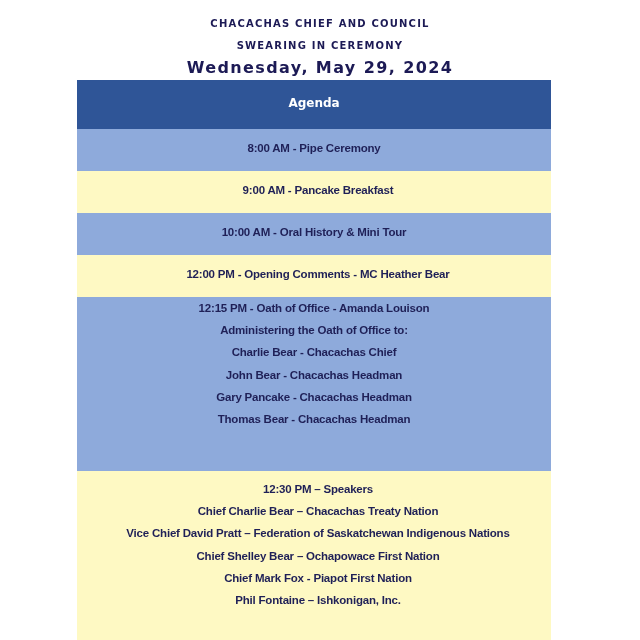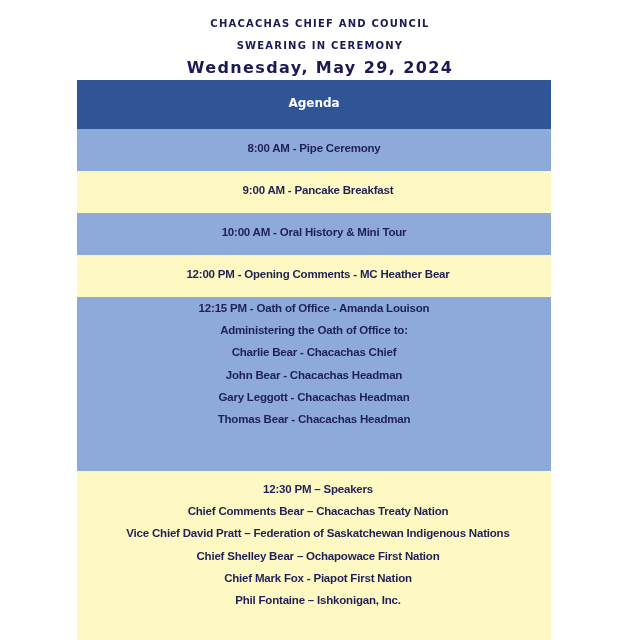--- a/index.html
+++ b/index.html
@@ -107,27 +107,27 @@
     </div>
     <div class="row light single">
       <span>12:00 PM - Opening Comments - MC Heather Bear</span>
     </div>
 
     <div class="row dark oath">
       <span class="line">12:15 PM - Oath of Office - Amanda Louison</span>
       <span class="line">Administering the Oath of Office to:</span>
       <span class="line">Charlie Bear - Chacachas Chief</span>
       <span class="line">John Bear - Chacachas Headman</span>
-      <span class="line">Gary Leggott - Chacachas Headman</span>
+      <span class="line">Gary Pancake - Chacachas Headman</span>
       <span class="line">Thomas Bear - Chacachas Headman</span>
     </div>
 
     <div class="row light speakers">
       <span class="line">12:30 PM – Speakers</span>
-      <span class="line">Chief Comments Bear – Chacachas Treaty Nation</span>
+      <span class="line">Chief Charlie Bear – Chacachas Treaty Nation</span>
       <span class="line">Vice Chief David Pratt – Federation of Saskatchewan Indigenous Nations</span>
       <span class="line">Chief Shelley Bear – Ochapowace First Nation</span>
       <span class="line">Chief Mark Fox - Piapot First Nation</span>
       <span class="line">Phil Fontaine – Ishkonigan, Inc.</span>
       <span class="spacer"></span>
       <span class="line">1:00 PM - Ochapowace Chief &amp; Council Honoring of Chacachas Chief &amp; Council</span>
     </div>
   </div>
 
 </div>

